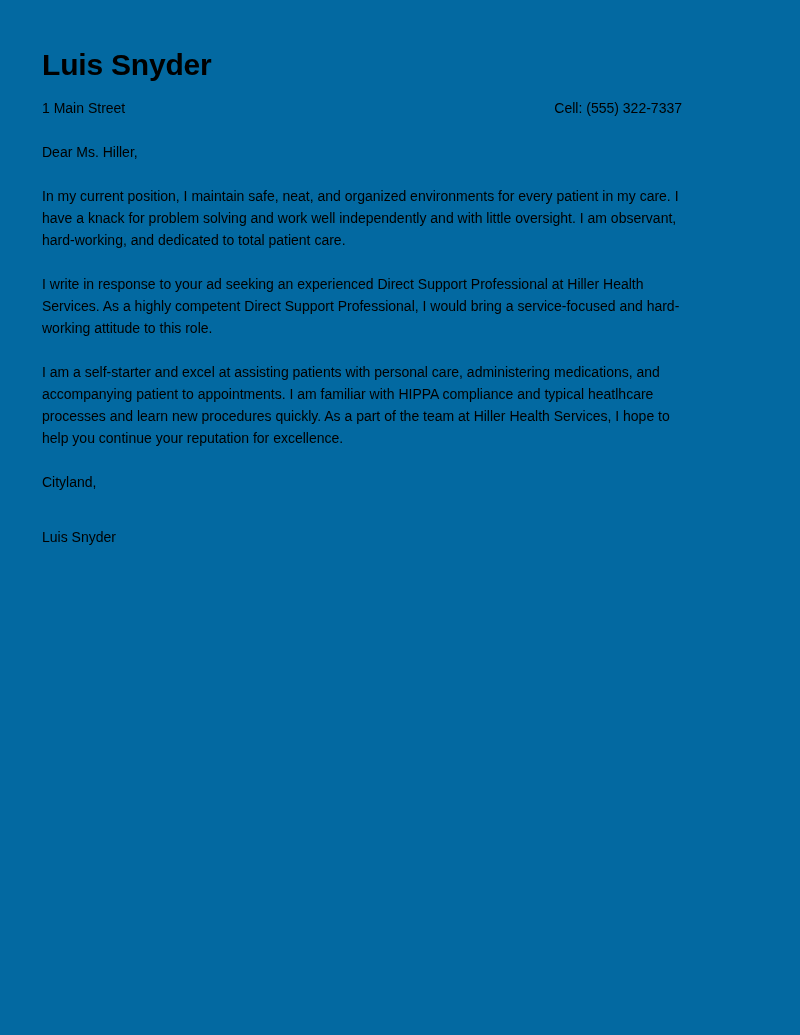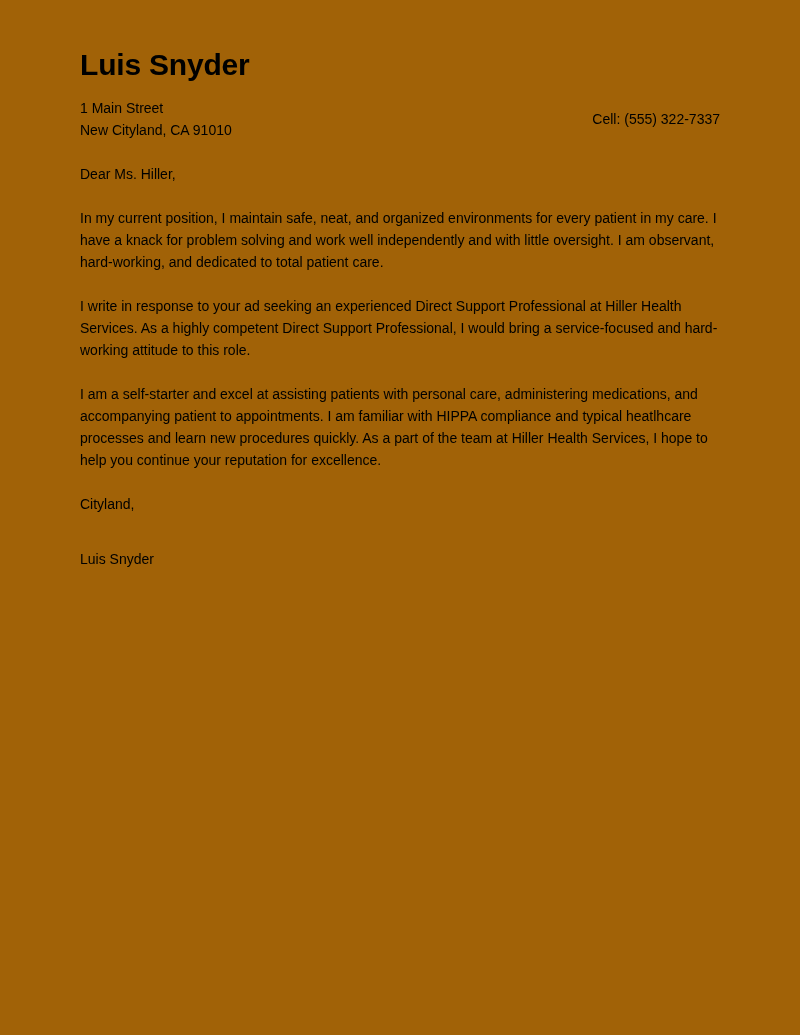--- a/index.html
+++ b/index.html
@@ -12,23 +12,23 @@
     height: 1035px;
     font-family: "Liberation Sans", sans-serif;
     color: #000000;
     -webkit-font-smoothing: antialiased;
   }
 
   .page {
     position: relative;
     width: 800px;
     height: 1035px;
-    background: #a16207;
+    background: #0369a1;
     box-sizing: border-box;
-    padding: 0 80px;
+    padding: 0 42px;
   }
 
   .letter {
     width: 640px;
   }
 
   
   .letterhead {
     padding-top: 48px;
   }
@@ -37,21 +37,21 @@
     font-size: 30px;
     font-weight: bold;
     letter-spacing: -0.2px;
     line-height: 1.15;
     margin: 0 0 14px 0;
   }
 
   .contact-row {
     display: flex;
     justify-content: space-between;
-    align-items: center;
+    align-items: flex-end;
     font-size: 14px;
     line-height: 22px;
   }
 
   .contact-col-left {
     text-align: left;
   }
 
   .contact-col-right {
     text-align: right;
@@ -90,21 +90,20 @@
 
 <div class="page">
   <div class="letter">
 
     <div class="letterhead">
       <h1 class="applicant-name">Luis Snyder</h1>
 
       <div class="contact-row">
         <div class="contact-col-left">
           <div class="contact-line">1 Main Street</div>
-          <div class="contact-line">New Cityland, CA 91010</div>
         </div>
         <div class="contact-col-right">
           <div class="contact-line">Cell: (555) 322-7337</div>
         </div>
       </div>
     </div>
 
     <div class="letter-body">
       <p class="salutation">Dear Ms. Hiller,</p>
 

